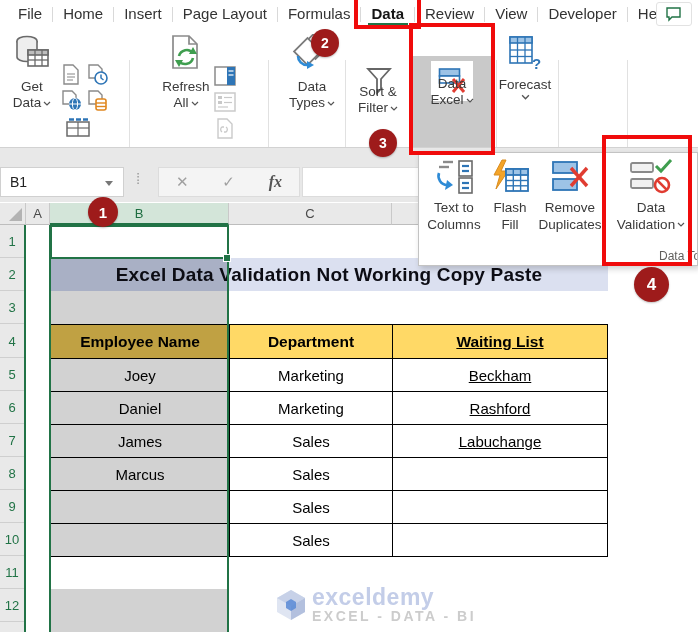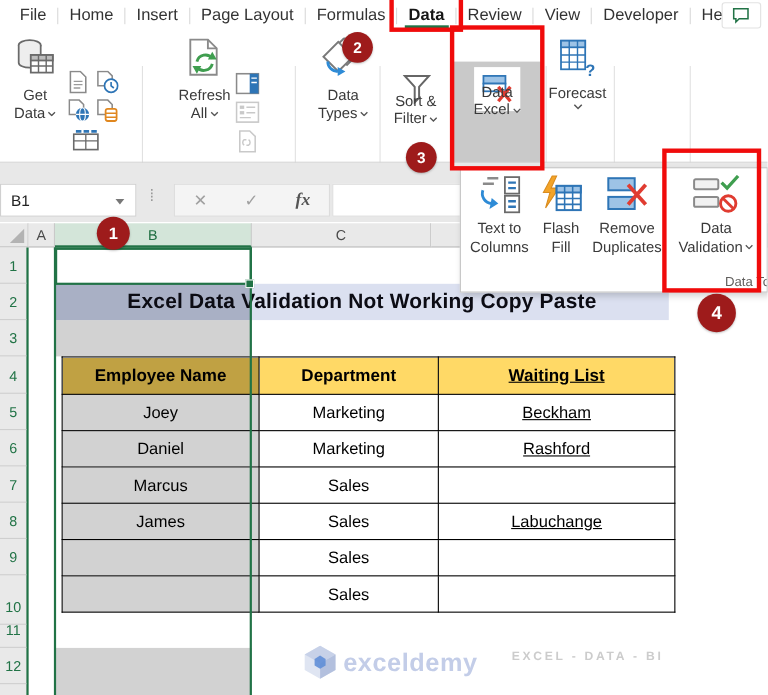--- a/index.html
+++ b/index.html
@@ -50,37 +50,37 @@
   .selall-tri { position:absolute; right:3px; bottom:3px; width:0; height:0; border-left:13px solid transparent; border-bottom:13px solid #b3b3b3; }
   .rowhdr-col { position:absolute; left:0; top:23px; width:26px; height:407px; background:#e9e9e9; border-right:2px solid #217346; }
   .rowhdr { position:absolute; left:0; width:24px; text-align:center; font-size:13px; color:#217346; border-bottom:1px solid #cfcfcf; display:flex; align-items:flex-end; justify-content:center; padding-bottom:8px; }
 
   
   .bcell-gray { position:absolute; left:50px; width:179px; background:#d2d2d2; }
   .titlebar-left { position:absolute; left:50px; top:56px; width:179px; height:33px; background:#a9b0c5; }
   .titlebar-right { position:absolute; left:229px; top:56px; width:379px; height:33px; background:#dbe0f0; }
   .titletext { position:absolute; left:50px; top:56px; width:558px; height:33px; display:flex; align-items:center; justify-content:center; font-size:19px; font-weight:700; color:#0c0c14; letter-spacing:.2px; }
 
-  table.xl { position:absolute; left:56px; top:122px; border-collapse:collapse; table-layout:fixed; }
+  table.xl { position:absolute; left:50px; top:122px; border-collapse:collapse; table-layout:fixed; }
   table.xl td { border:1.8px solid #000; text-align:center; vertical-align:middle; font-size:15px; color:#000; overflow:hidden; white-space:nowrap; }
   table.xl tr.hdr td { font-weight:700; font-size:15.5px; }
   td.c-emp { width:179px; } td.c-dep { width:163px; } td.c-wait { width:215px;text-decoration:underline; }
   tr.hdr { height:34px; } tr.dr { height:33px; }
   .bg-goldsel { background:#c0a143; } .bg-yellow { background:#ffd966; }
   .bg-graysel { background:#d2d2d2; } .bg-white { background:#fff; }
 
   .sel-line { position:absolute; background:#217346; z-index:6; }
   .b1-active { position:absolute; left:50px; top:23px; width:179px; height:34px; border:2px solid #217346; z-index:6; }
   .fill-handle { position:absolute; left:223px; top:52px; width:8px; height:8px; background:#217346; border:1.5px solid #fff; z-index:7; }
 
   
   .wm { position:absolute; left:276px; top:384px; display:flex; align-items:center; gap:6px; z-index:2; }
-  .wm-text { display:flex; flex-direction:row; }
+  .wm-text { display:flex; flex-direction:column; }
   .wm-brand { font-size:23px; font-weight:700; color:#c3cde8; letter-spacing:.5px; line-height:22px; }
-  .wm-tag { font-size:11px; color:#cccccc; letter-spacing:2.5px; font-weight:700;margin-left:31px; }
+  .wm-tag { font-size:14px; color:#cccccc; letter-spacing:2.5px; font-weight:700; }
 
   
   .panel { position:absolute; left:418px; top:152px; width:280px; height:114px; background:#fff; border:1px solid #c3c3c3; box-shadow:2px 3px 6px rgba(0,0,0,.18); z-index:20; overflow:hidden; }
   .pitem { position:absolute; top:4px; text-align:center; font-size:13.5px; color:#3a3a3a; line-height:16.5px; }
   .pitem .icon-slot { display:flex; justify-content:center; height:40px; align-items:center; margin-bottom:3px; }
   .pgrplabel { position:absolute; left:240px; top:96px; font-size:12px; color:#605e5c; white-space:nowrap; }
 
   
   .redbox { position:absolute; border:4px solid #f00b0b; z-index:40; }
   .stepcircle { position:absolute; background:#9e1b1b; border-radius:50%; color:#fff; font-weight:700; display:flex; align-items:center; justify-content:center; z-index:60; box-shadow:0 1px 2px rgba(0,0,0,.25); }
@@ -311,21 +311,21 @@
     <div class="rowhdr-col">
       <div class="rowhdr" style="top:0px; height:33px;">1</div>
       <div class="rowhdr" style="top:33px; height:33px;">2</div>
       <div class="rowhdr" style="top:66px; height:33px;">3</div>
       <div class="rowhdr" style="top:99px; height:34px;">4</div>
       <div class="rowhdr" style="top:133px; height:33px;">5</div>
       <div class="rowhdr" style="top:166px; height:33px;">6</div>
       <div class="rowhdr" style="top:199px; height:33px;">7</div>
       <div class="rowhdr" style="top:232px; height:33px;">8</div>
       <div class="rowhdr" style="top:265px; height:33px;">9</div>
-      <div class="rowhdr" style="top:310px; height:33px;text-align:right;">10</div>
+      <div class="rowhdr" style="top:298px; height:33px;text-align:right;">10</div>
       <div class="rowhdr" style="top:331px; height:33px;">11</div>
       <div class="rowhdr" style="top:364px; height:33px;">12</div>
     </div>
 
     <div class="bcell-gray" style="top:89px; height:33px;"></div>
     <div class="bcell-gray" style="top:387px; height:43px;"></div>
 
     <div class="wm">
       <svg width="30" height="32" viewBox="0 0 30 32">
         <polygon points="15,1 29,9 29,23 15,31 1,23 1,9" fill="#dfe5f2"></polygon>
@@ -354,28 +354,28 @@
         <td class="c-emp bg-graysel">Joey</td>
         <td class="c-dep bg-white">Marketing</td>
         <td class="c-wait bg-white">Beckham</td>
       </tr>
       <tr class="dr">
         <td class="c-emp bg-graysel">Daniel</td>
         <td class="c-dep bg-white">Marketing</td>
         <td class="c-wait bg-white">Rashford</td>
       </tr>
       <tr class="dr">
+        <td class="c-emp bg-graysel">James</td>
+        <td class="c-dep bg-white">Sales</td>
+        <td class="c-wait bg-white">Labuchange</td>
+      </tr>
+      <tr class="dr">
         <td class="c-emp bg-graysel">Marcus</td>
         <td class="c-dep bg-white">Sales</td>
         <td class="c-wait bg-white"></td>
-      </tr>
-      <tr class="dr">
-        <td class="c-emp bg-graysel">James</td>
-        <td class="c-dep bg-white">Sales</td>
-        <td class="c-wait bg-white">Labuchange</td>
       </tr>
       <tr class="dr">
         <td class="c-emp bg-graysel"></td>
         <td class="c-dep bg-white">Sales</td>
         <td class="c-wait bg-white"></td>
       </tr>
       <tr class="dr">
         <td class="c-emp bg-graysel"></td>
         <td class="c-dep bg-white">Sales</td>
         <td class="c-wait bg-white"></td>

